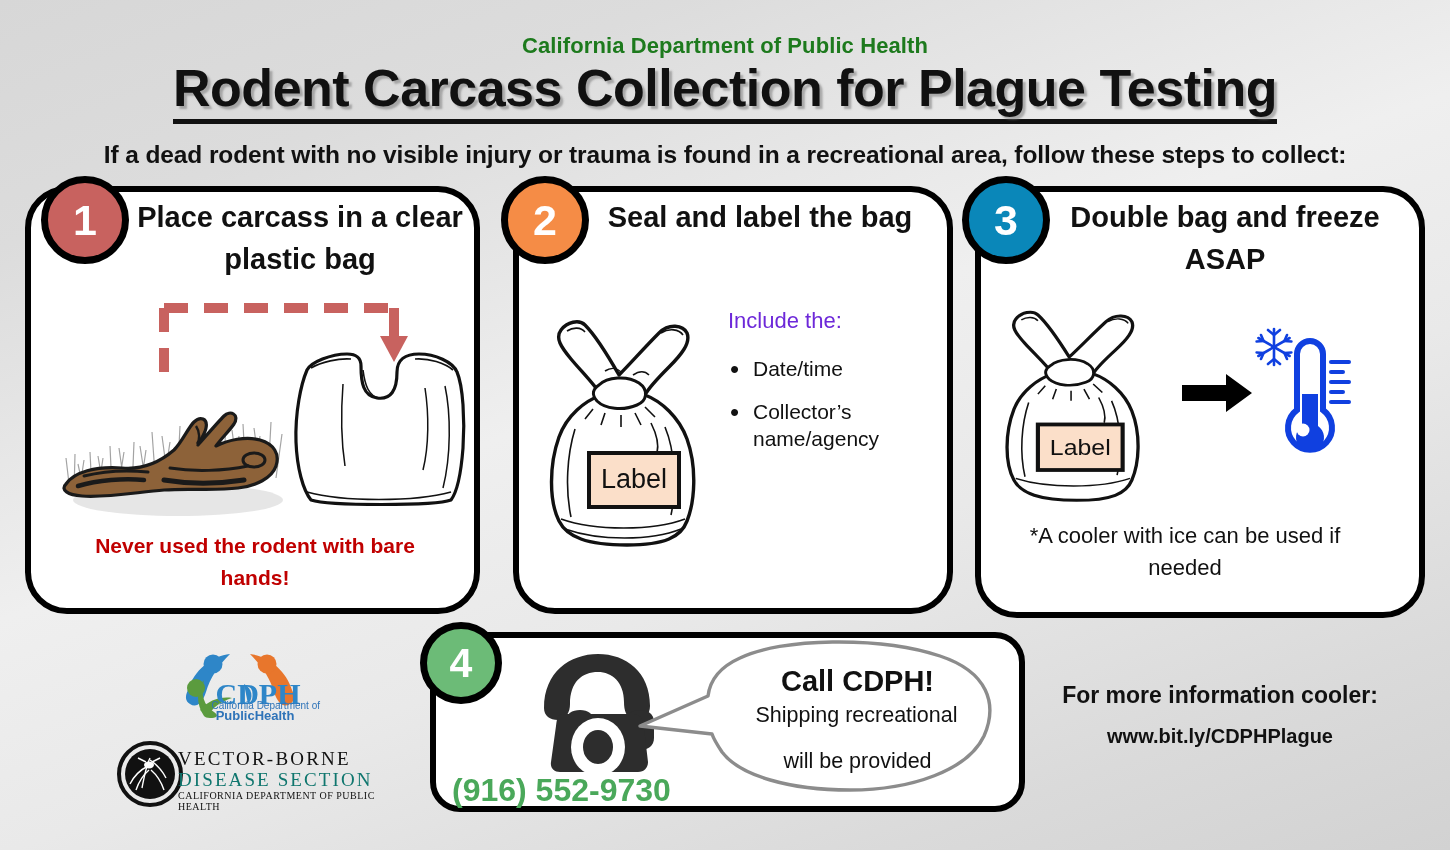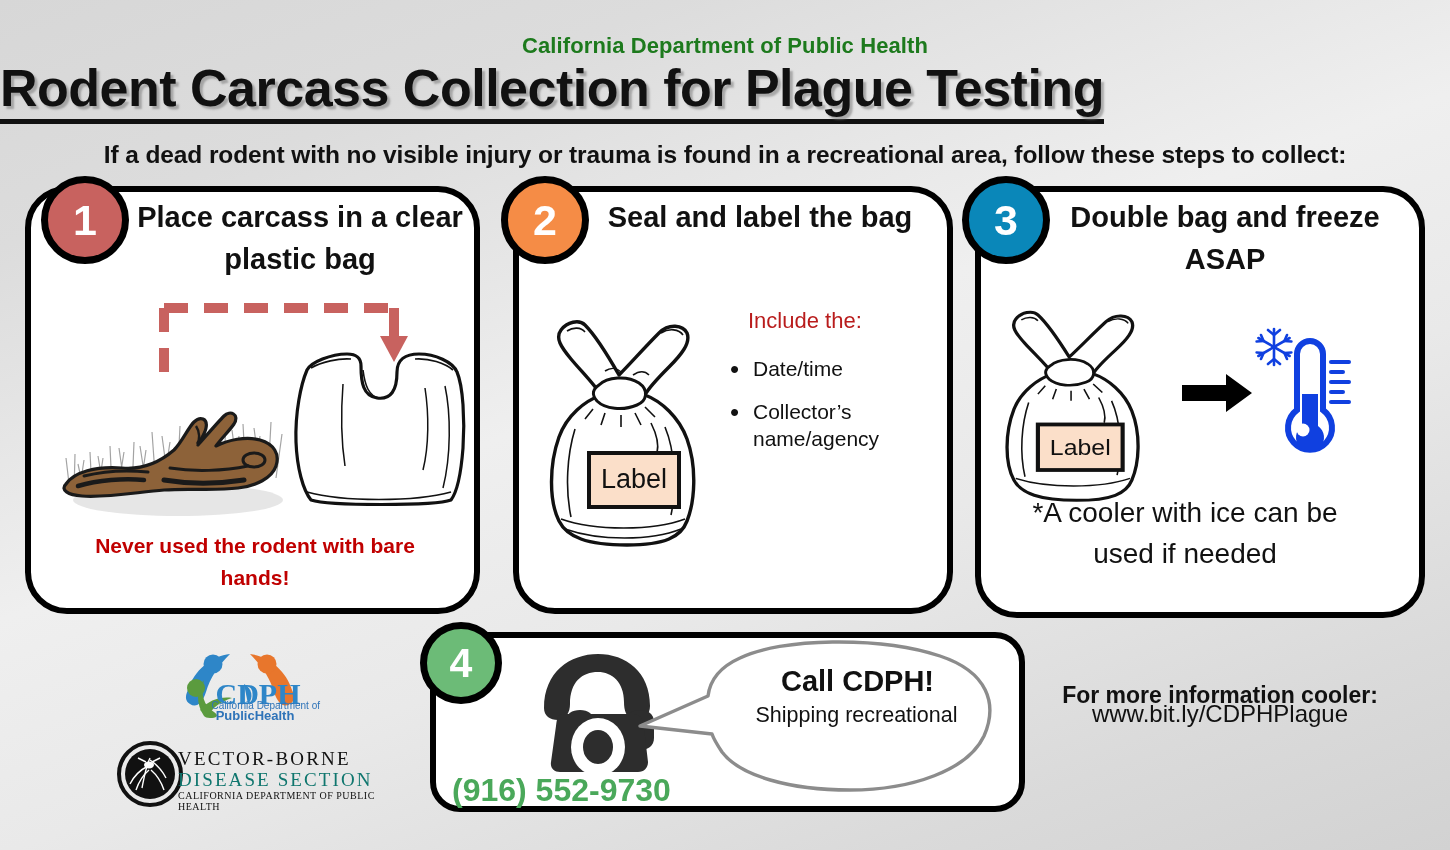--- a/index.html
+++ b/index.html
@@ -10,21 +10,21 @@
     position:relative;
   }
   .stage { position:absolute; left:0; top:0; width:1450px; height:850px; }
 
   
   .dept {
     position:absolute; left:0; top:33px; width:1450px; text-align:center;
     font-size:22px; font-weight:bold; color:#1d7a1d; letter-spacing:.1px;
   }
   .maintitle {
-    position:absolute; left:0; top:58px; width:1450px; text-align:left;
+    position:absolute; left:0; top:58px; width:1450px; text-align:center;
     font-size:52px; font-weight:bold; color:#111;
     text-shadow: 3px 3px 2px rgba(120,120,120,.55);
     letter-spacing:-.5px;
   }
   .maintitle span { border-bottom:5px solid #111; padding-bottom:2px; }
   .subtitle {
     position:absolute; left:0; top:133px; width:1450px; text-align:center;
     font-size:24.5px; font-weight:bold; color:#111; letter-spacing:-.1px;margin-top:8px;
   }
 
@@ -55,33 +55,33 @@
   #t1 { left:135px; top:196px; width:330px; }
   #t2 { left:600px; top:196px; width:320px; }
   #t3 { left:1060px; top:196px; width:330px; }
 
   .warn {
     position:absolute; left:60px; top:530px; width:390px; text-align:center;
     font-size:21px; font-weight:bold; color:#c00000; line-height:1.5;
   }
 
   .includes { position:absolute; left:728px; top:308px; width:210px; }
-  .includes .lead { font-size:22px; color:#b91c1c; margin-bottom:22px;margin-left:20px; }
+  .includes .lead { font-size:22px; color:#6d28d9; margin-bottom:22px; }
   .includes ul { list-style:none; }
   .includes li {
     font-size:21px; color:#111; line-height:1.28; margin-bottom:16px;
     position:relative; padding-left:25px;
   }
   .includes li::before {
     content:"\2022"; position:absolute; left:2px; top:-3px; font-size:26px;
   }
 
   .cooler {
-    position:absolute; left:1005px; top:493px; width:360px; text-align:center;
-    font-size:28px; color:#111; line-height:1.45;
+    position:absolute; left:1005px; top:520px; width:360px; text-align:center;
+    font-size:22px; color:#111; line-height:1.45;
   }
 
   .phonenum {
     position:absolute; left:452px; top:772px; font-size:32px;
     font-weight:bold; color:#4aa85a;
   }
   .callbig {
     position:absolute; left:745px; top:665px; width:225px; text-align:center;
     font-size:29px; font-weight:bold; color:#111;
   }
@@ -92,22 +92,22 @@
   .callsub2 {
     position:absolute; left:740px; top:749px; width:235px; text-align:center;
     font-size:21.5px; color:#111;
   }
 
   .moreinfo {
     position:absolute; left:1040px; top:682px; width:360px; text-align:center;
     font-size:23px; font-weight:bold; color:#111;
   }
   .moreurl {
-    position:absolute; left:1040px; top:700px; width:360px; text-align:center;
-    font-size:24px; font-weight:normal; color:#111;
+    position:absolute; left:1040px; top:725px; width:360px; text-align:center;
+    font-size:20px; font-weight:bold; color:#111;
   }
 
   .cdphtext1 {
     position:absolute; left:190px; top:700px; width:130px; text-align:right;
     font-size:10px; color:#2e73b8; white-space:nowrap;
   }
   .cdphtext2 {
     position:absolute; left:190px; top:708px; width:130px; text-align:center;
     font-size:13px; font-weight:bold; color:#2e73b8;
   }
@@ -303,20 +303,21 @@
   <div class="abs" style="left:630px;top:640px;width:370px;height:160px;">
     <svg width="370" height="160" viewBox="0 0 370 160">
       <path d="M110 18 C150 -2, 250 -4, 310 16 C358 32, 368 64, 354 96
                C338 130, 282 150, 220 150 C160 150, 110 136, 92 112
                C88 106, 84 100, 82 94 L10 86 L78 56 C80 40, 90 27, 110 18 Z" fill="#fff" stroke="#8c8c8c" stroke-width="3.4" stroke-linejoin="round"></path>
     </svg>
   </div>
 
   <div class="callbig">Call CDPH!</div>
   <div class="callsub1">Shipping recreational</div>
+  <div class="callsub2">will be provided</div>
   <div class="phonenum">(916) 552-9730</div>
 
   <div class="numcircle" id="num1">1</div>
   <div class="numcircle" id="num2">2</div>
   <div class="numcircle" id="num3">3</div>
   <div class="numcircle" id="num4">4</div>
 
   <div class="ptitle" id="t1">Place carcass in a clear plastic bag</div>
   <div class="ptitle" id="t2">Seal and label the bag</div>
   <div class="ptitle" id="t3">Double bag and freeze ASAP</div>

